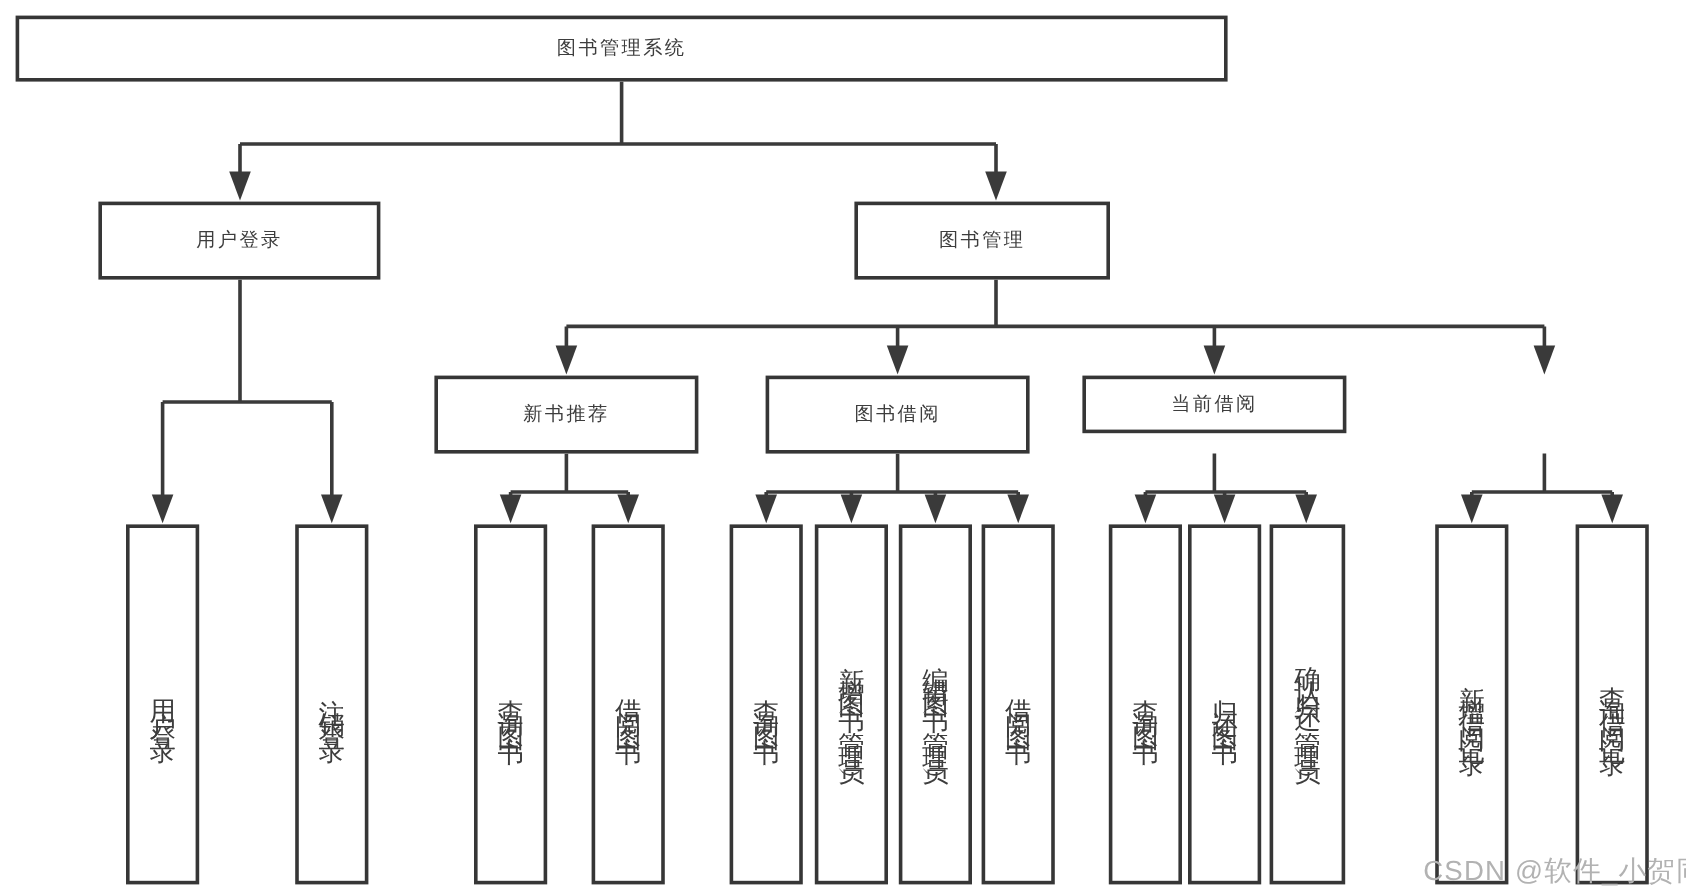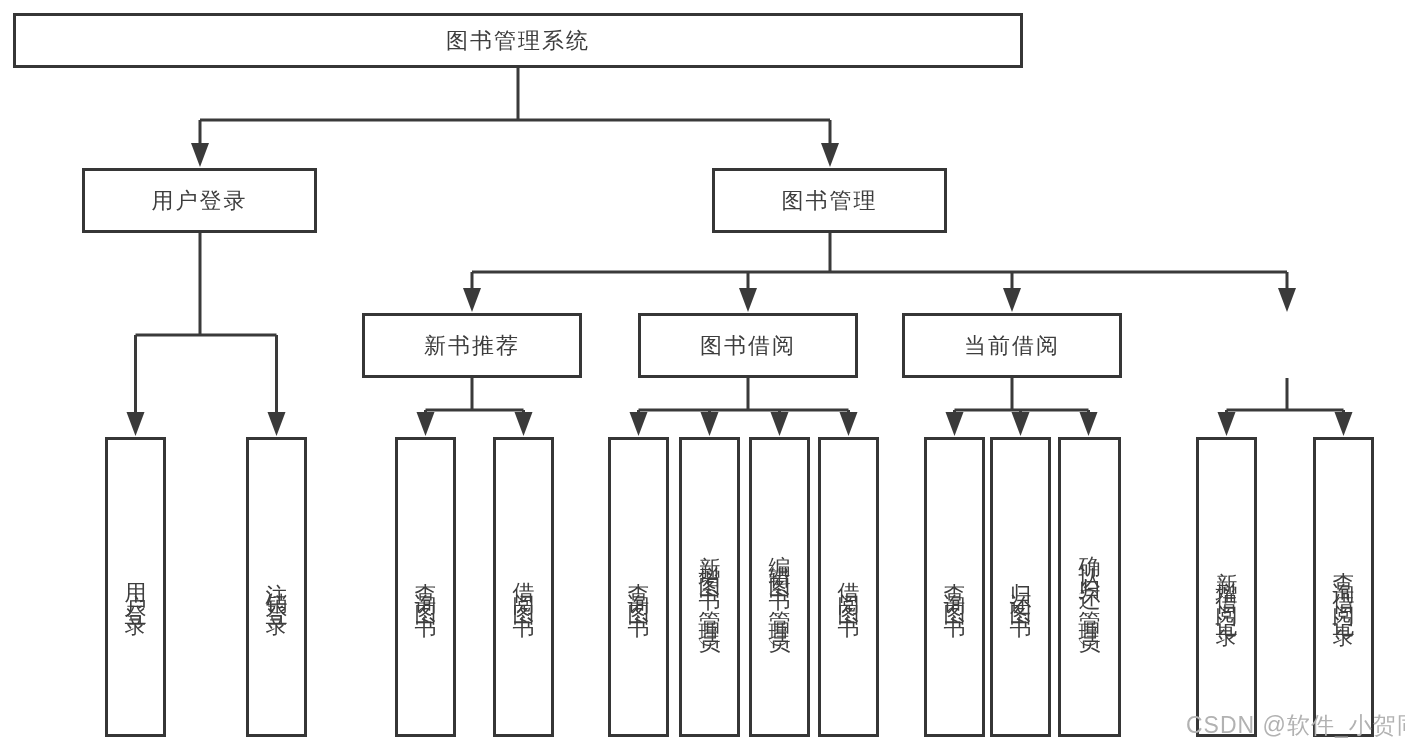--- a/index.html
+++ b/index.html
@@ -20,21 +20,21 @@
   .node {
     position: absolute;
     box-sizing: border-box;
     border: 3px solid #363636;
     background: #ffffff;
     display: flex;
     align-items: center;
     justify-content: center;
   }
   .node .lbl {
-    font-size: 22px;
+    font-size: 16px;
     letter-spacing: 2px;
     color: #3d3d3d;
     white-space: nowrap;
   }
   .node.v .lbl {
     writing-mode: vertical-rl;
     text-orientation: upright;
     letter-spacing: 11px;
     line-height: 1;
     font-size: 22px;
@@ -89,31 +89,31 @@
     </g>
   </svg>
 
   <div class="node h" style="left:13px;top:13px;width:1010px;height:55px">
     <span class="lbl">图书管理系统</span>
   </div>
 
   <div class="node h" style="left:82px;top:168px;width:235px;height:65px">
     <span class="lbl">用户登录</span>
   </div>
-  <div class="node h" style="left:712px;top:168px;width:235px;height:65px">
+  <div class="node h" style="left:712px;top:168px;width:213px;height:65px">
     <span class="lbl">图书管理</span>
   </div>
 
   <div class="node h" style="left:638px;top:313px;width:220px;height:65px">
     <span class="lbl">图书借阅</span>
   </div>
   <div class="node h" style="left:362px;top:313px;width:220px;height:65px">
     <span class="lbl">新书推荐</span>
   </div>
-  <div class="node h" style="left:902px;top:313px;width:220px;height:65px">
+  <div class="node h" style="left:902px;top:313px;width:220px;height:48px">
     <span class="lbl">当前借阅</span>
   </div>
 
   <div class="node v" style="left:105px;top:437px;width:61px;height:300px">
     <span class="lbl">用户登录</span>
   </div>
   <div class="node v" style="left:246px;top:437px;width:61px;height:300px">
     <span class="lbl">注销登录</span>
   </div>
 

